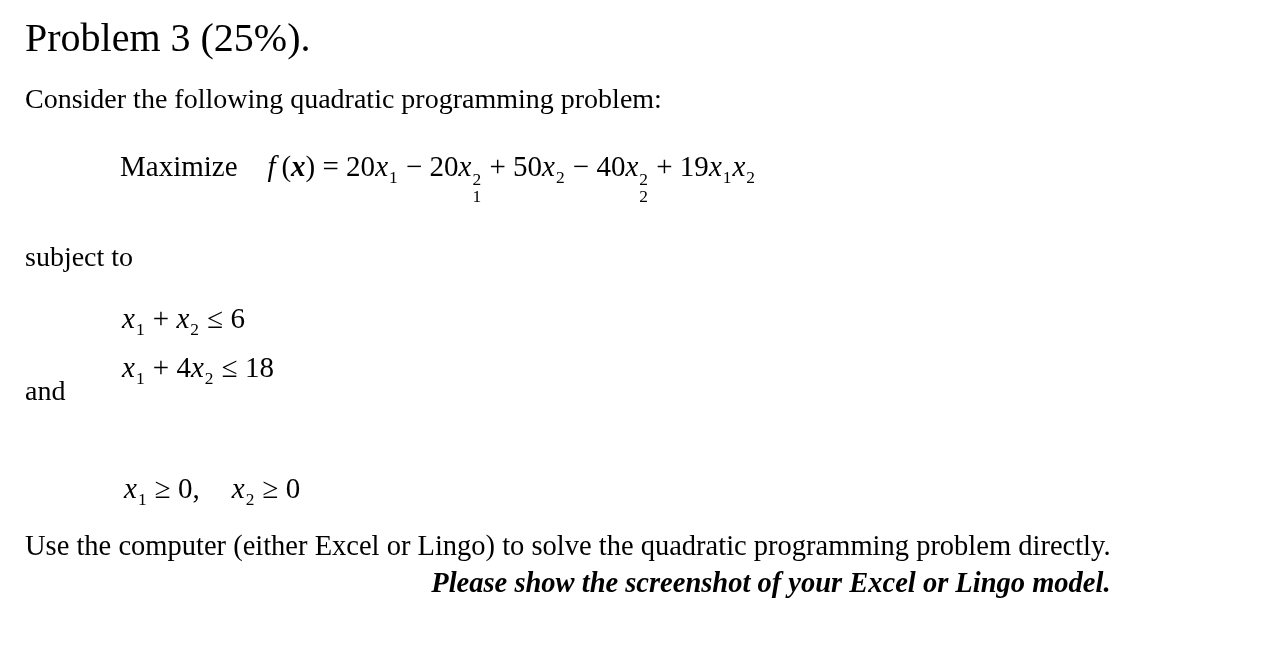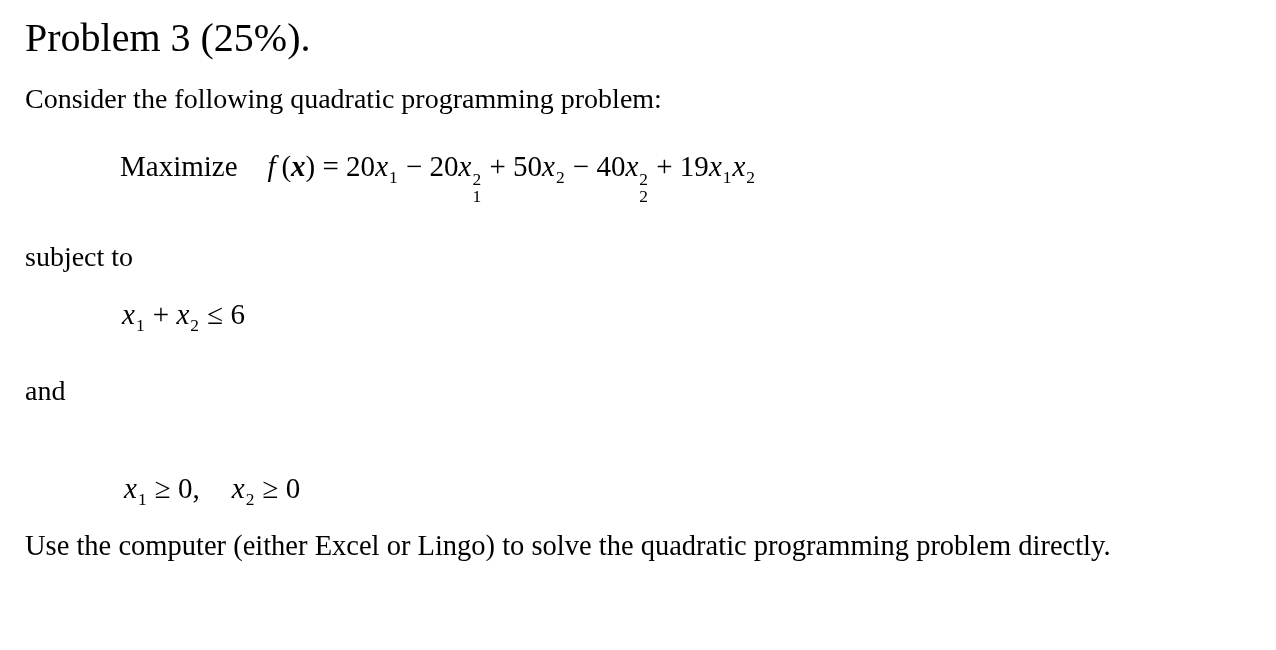--- a/index.html
+++ b/index.html
@@ -21,21 +21,21 @@
     vertical-align: -0.4em; margin: 0 1px;
   }
   
   .ms {
     display: inline-flex; flex-direction: column; align-items: flex-start;
     font-size: 0.6em; line-height: 1.0; font-style: normal;
     vertical-align: -0.5em; margin: 0 1px;
   }
   .ms span { display: block; }
   .objective-formula { margin-left: 30px; }
-  .constraints-block { line-height: 30px; }
+  .constraints-block { line-height: 38px; }
   .closing { line-height: 37px; font-size: 28.5px; white-space: nowrap; text-align: right; }
   .closing-line2 { font-weight: 700; font-style: italic; }
 </style>
 </head>
 <body>
 
 <div class="abs title" style="top:14px; left:25px;">Problem 3 (25%).</div>
 
 <div class="abs body-text" style="top:83px; left:25px;">Consider the following quadratic programming problem:</div>
 
@@ -46,21 +46,23 @@
       </span><span> + 50</span><span class="mi">x</span><span class="msub">2</span><span> − 40</span><span class="mi">x</span><span class="ms">
         <span>2</span>
         <span>2</span>
       </span><span> + 19</span><span class="mi">x</span><span class="msub">1</span><span class="mi">x</span><span class="msub">2</span></span>
 </div>
 
 <div class="abs body-text" style="top:233px; left:25px;margin-top:8px;">subject to</div>
 
 <div class="abs math constraints-block" style="top:299px; left:122px;">
   <div><span class="mi">x</span><span class="msub">1</span><span> + </span><span class="mi">x</span><span class="msub">2</span><span> ≤ 6</span></div>
+  <div><span class="mi">x</span><span class="msub">1</span><span> + 4</span><span class="mi">x</span><span class="msub">2</span><span> ≤ 18</span></div>
 </div>
 
 <div class="abs body-text" style="top:375px; left:25px;">and</div>
 
 <div class="abs math" style="top:472px; left:124px;"><span class="mi">x</span><span class="msub">1</span><span> ≥ 0,</span><span style="display: inline-block; width: 32px;"></span><span class="mi">x</span><span class="msub">2</span><span> ≥ 0</span></div>
 
 <div class="abs closing" style="top:527px; left:25px;">
   <div>Use the computer (either Excel or Lingo) to solve the quadratic programming problem directly.</div>
+  <div class="closing-line2">Please show the screenshot of your Excel or Lingo model.</div>
 </div>
 
 </body></html>

